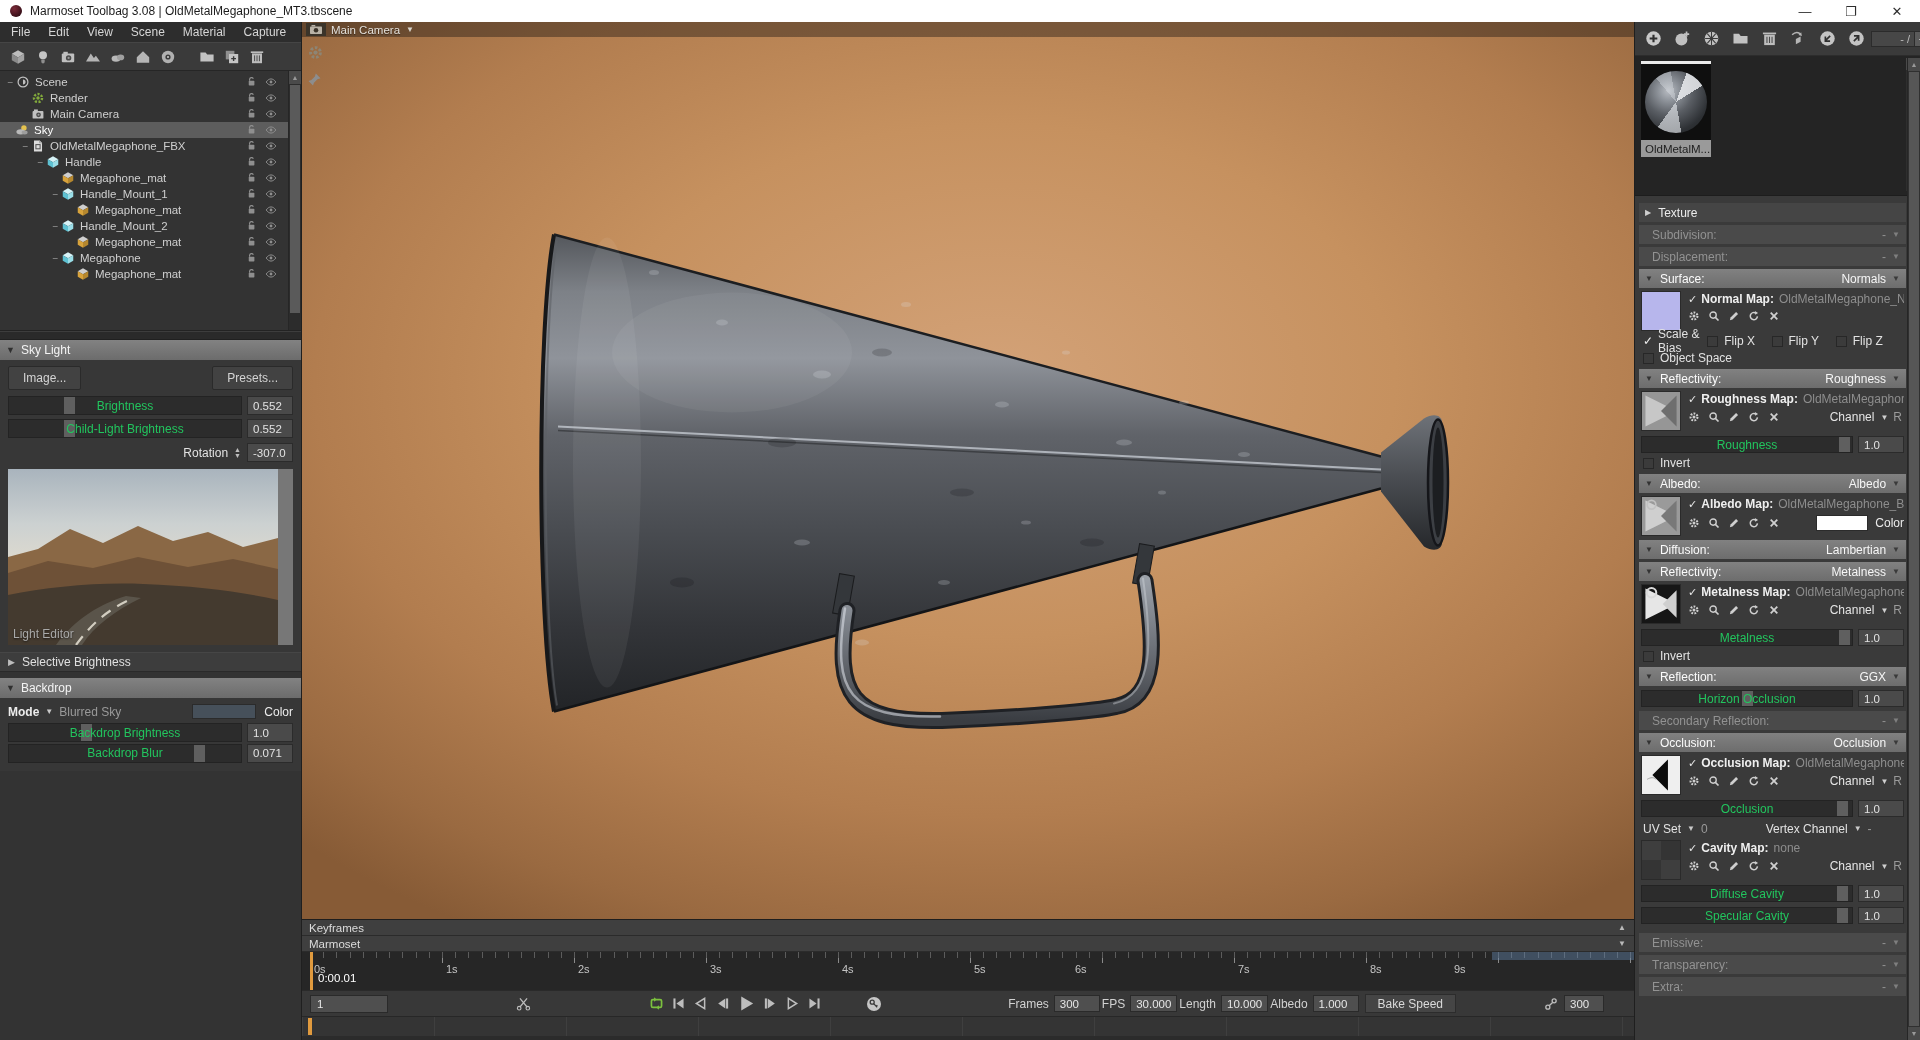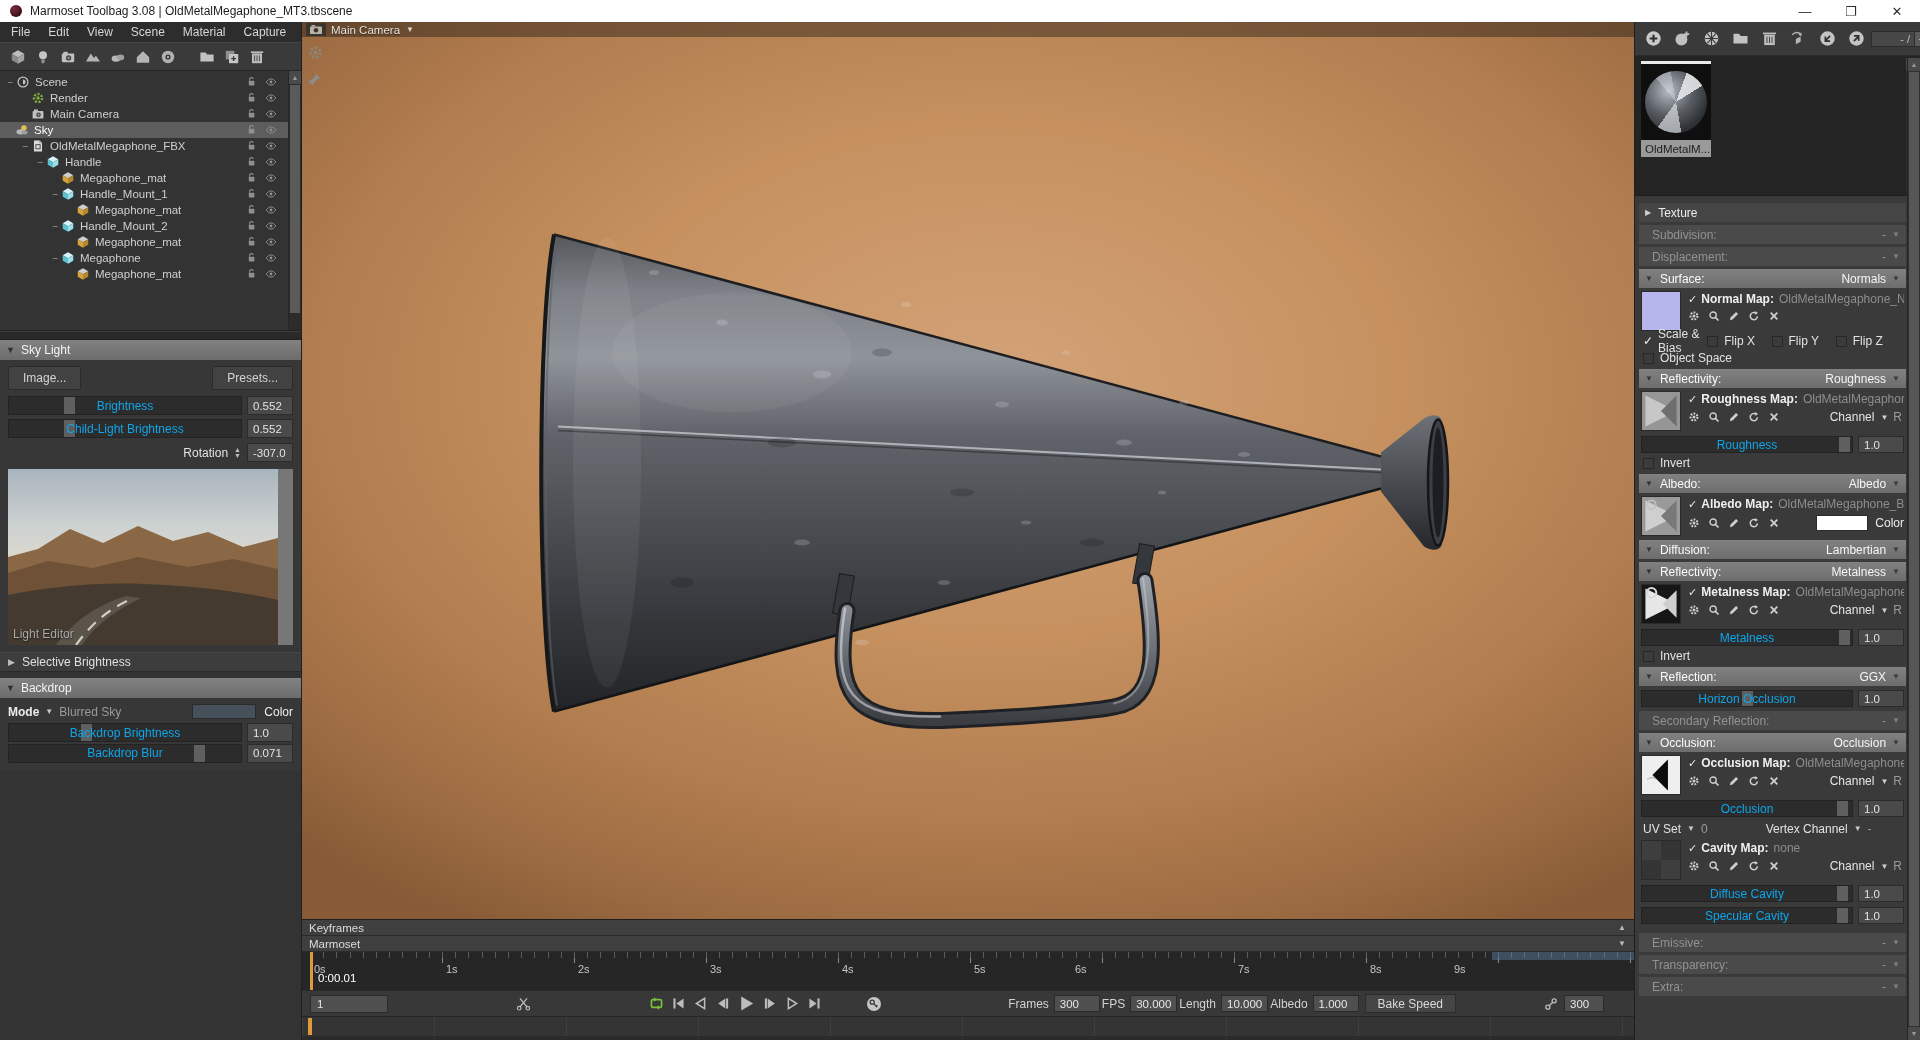--- a/index.html
+++ b/index.html
@@ -41,21 +41,21 @@
   .panel{background:#373737}
   .sec-head{height:20px;background:linear-gradient(#828282,#6c6c6c);display:flex;align-items:center;padding:0 6px;color:#f4f4f4;font-size:12px}
   .sec-head .tri{color:#2f2f2f;font-size:9px;margin-right:6px}
   .btn{background:#424242;border:1px solid #2a2a2a;border-radius:2px;color:#d4d4d4;font-size:12px;
     height:24px;display:flex;align-items:center;justify-content:center;padding:0 14px}
   .skl-btnrow{display:flex;justify-content:space-between;padding:6px 8px 2px 8px}
 
   .sldr{display:flex;align-items:center;margin:4px 8px 0 8px;height:19px}
   .strack{position:relative;flex:1;height:19px;background:#2c2c2c;border:1px solid #232323;display:flex;align-items:center;justify-content:center;overflow:hidden}
   .shandle{position:absolute;top:0;bottom:0;width:11px;background:#5f5f5f}
-  .slab{position:relative;color:#0ea5e9;font-size:12px;z-index:2}
+  .slab{position:relative;color:#22c55e;font-size:12px;z-index:2}
   .svalbox{width:46px;height:19px;margin-left:5px;background:#4a4a4a;border:1px solid #2b2b2b;color:#e2e2e2;
     font-size:11.5px;display:flex;align-items:center;padding-left:5px;flex:0 0 46px}
   .rot-row{display:flex;align-items:center;justify-content:flex-end;margin:5px 8px 0 8px;height:19px}
   .rot-lab{color:#e2e2e2;margin-right:6px}
   .spinner{display:flex;flex-direction:column;margin-right:6px;color:#bdbdbd;font-size:7px;line-height:6px}
   .env-preview{position:relative;margin:7px 8px 0 8px;height:176px;background:#777;overflow:hidden}
   .env-caption{position:absolute;left:5px;bottom:4px;color:#a9a9a9;font-size:12px;text-shadow:0 1px 2px rgba(0,0,0,.6)}
   .collapse-row{margin-top:7px;height:20px;background:#3d3d3d;border-top:1px solid #464646;border-bottom:1px solid #2a2a2a;
     display:flex;align-items:center;padding:0 8px;color:#e0e0e0}
   .collapse-row .tri{font-size:9px;color:#bdbdbd;margin-right:7px}

